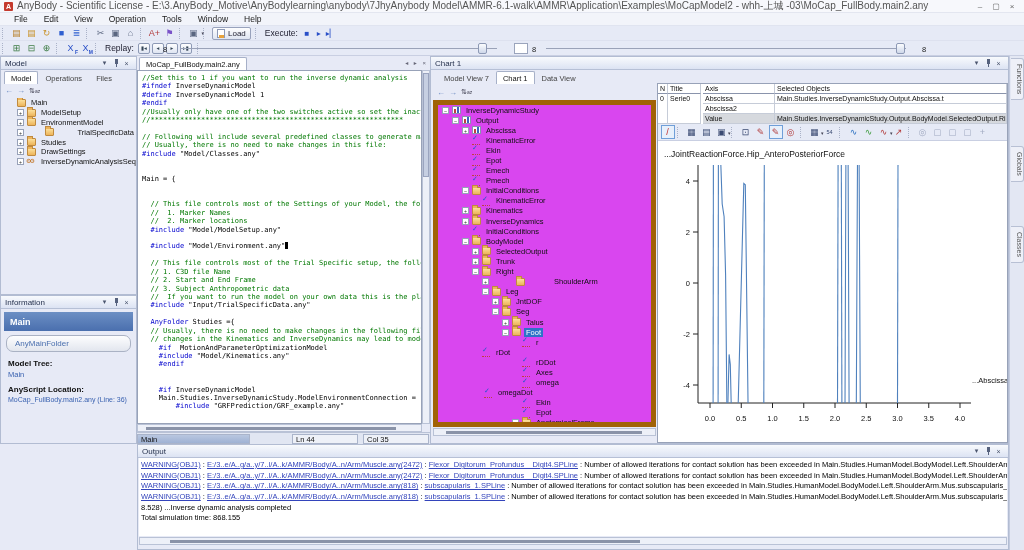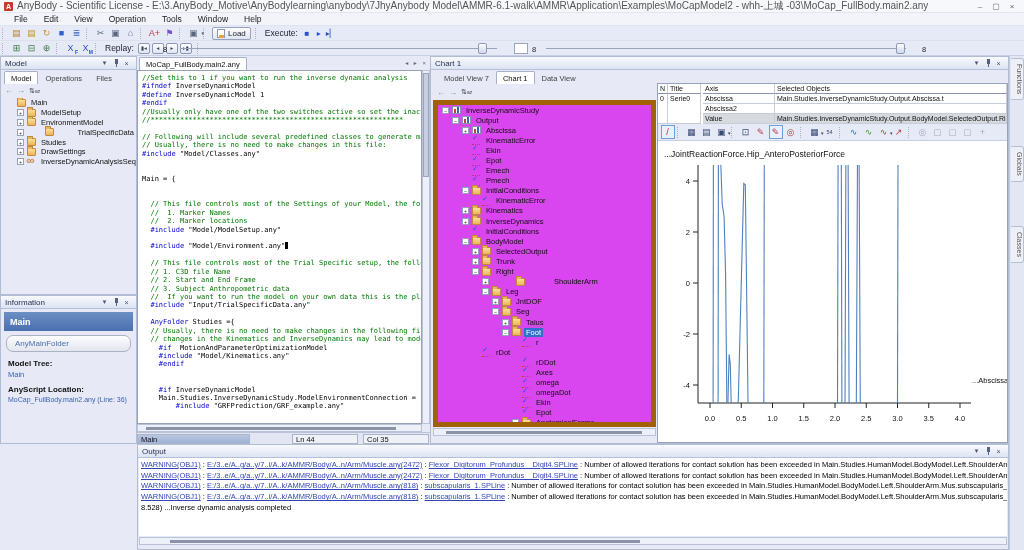--- a/index.html
+++ b/index.html
@@ -491,21 +491,21 @@
           <div class="trow" style="height: 10.1px; padding-left: 74px;">
             <span class="exp none"></span>
             <span class="tico value"></span>
             <span class="tl">Axes</span>
           </div>
           <div class="trow" style="height: 10.1px; padding-left: 74px;">
             <span class="exp none"></span>
             <span class="tico value"></span>
             <span class="tl">omega</span>
           </div>
-          <div class="trow" style="height: 10.1px; padding-left: 74px;">
+          <div class="trow" style="height: 10.1px; padding-left: 36px;">
             <span class="exp none"></span>
             <span class="tico value"></span>
             <span class="tl">omegaDot</span>
           </div>
           <div class="trow" style="height: 10.1px; padding-left: 74px;">
             <span class="exp none"></span>
             <span class="tico value"></span>
             <span class="tl">Ekin</span>
           </div>
           <div class="trow" style="height: 10.1px; padding-left: 74px;">
@@ -634,19 +634,20 @@
           <span class="pinico"></span>
         </span>
       <span class="hctl">×</span>
     </div>
     <div id="outbody">
         <div class="ol"><span class="s-lk">WARNING(OBJ1)</span><span class="s-p"> : </span><span class="s-lk">E:/3..e/A..g/a..y/7..l/A..k/AMMR/Body/A..n/Arm/Muscle.any(2472)</span><span class="s-p"> : </span><span class="s-lk">Flexor_Digitorum_Profundus__Digit4.SPLine</span><span class="s-p"> : Number of allowed iterations for contact solution has been exceeded in Main.Studies.HumanModel.BodyModel.Left.ShoulderArm.Mus.Flexor_Dig</span></div>
         <div class="ol"><span class="s-lk">WARNING(OBJ1)</span><span class="s-p"> : </span><span class="s-lk">E:/3..e/A..g/a..y/7..l/A..k/AMMR/Body/A..n/Arm/Muscle.any(2472)</span><span class="s-p"> : </span><span class="s-lk">Flexor_Digitorum_Profundus__Digit4.SPLine</span><span class="s-p"> : Number of allowed iterations for contact solution has been exceeded in Main.Studies.HumanModel.BodyModel.Left.ShoulderArm.Mus.Flexor_Dig</span></div>
         <div class="ol"><span class="s-lk">WARNING(OBJ1)</span><span class="s-p"> : </span><span class="s-lk">E:/3..e/A..g/a..y/7..l/A..k/AMMR/Body/A..n/Arm/Muscle.any(818)</span><span class="s-p"> : </span><span class="s-lk">subscapularis_1.SPLine</span><span class="s-p"> : Number of allowed iterations for contact solution has been exceeded in Main.Studies.HumanModel.BodyModel.Left.ShoulderArm.Mus.subscapularis_1.SPLine. Final er</span></div>
         <div class="ol"><span class="s-lk">WARNING(OBJ1)</span><span class="s-p"> : </span><span class="s-lk">E:/3..e/A..g/a..y/7..l/A..k/AMMR/Body/A..n/Arm/Muscle.any(818)</span><span class="s-p"> : </span><span class="s-lk">subscapularis_1.SPLine</span><span class="s-p"> : Number of allowed iterations for contact solution has been exceeded in Main.Studies.HumanModel.BodyModel.Left.ShoulderArm.Mus.subscapularis_1.SPLine. Final er</span></div>
         <div class="ol"><span class="s-p">8.528) ...Inverse dynamic analysis completed</span></div>
+        <div class="ol"><span class="s-p">Total simulation time: 868.155</span></div>
       </div>
     <div id="ohscroll">
         <div id="ohthumb"></div>
       </div>
   </div>
 
 </div>
 
 </body></html>

